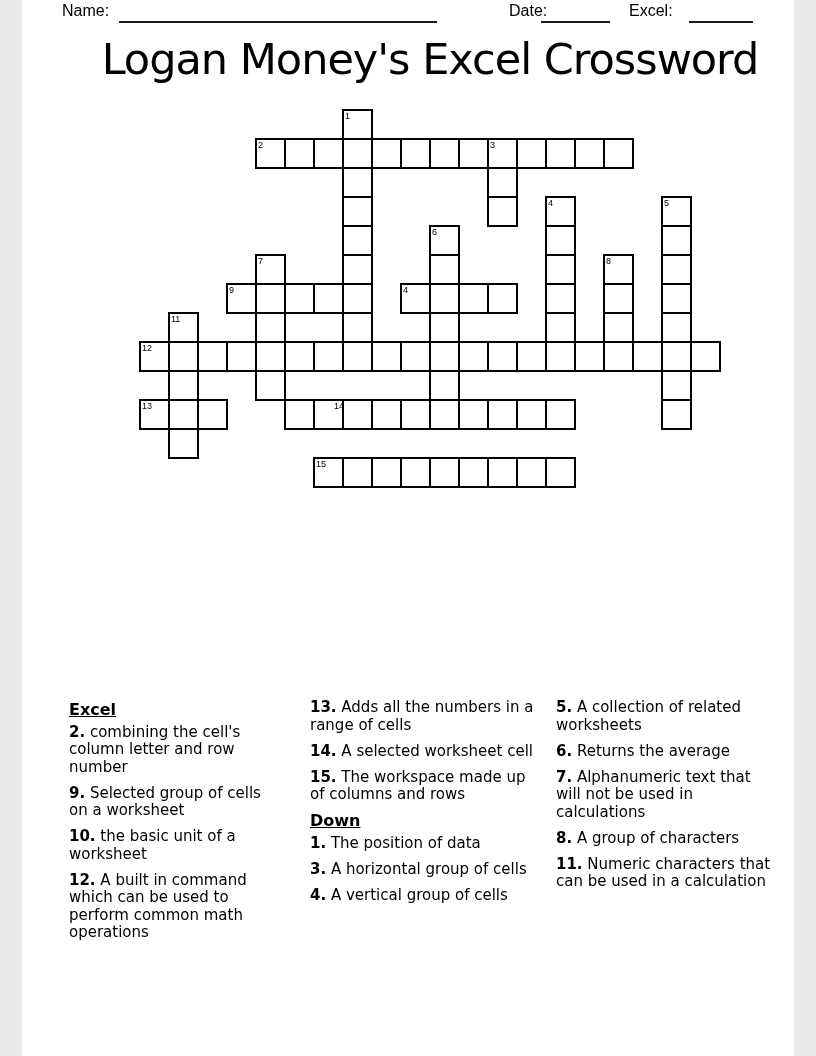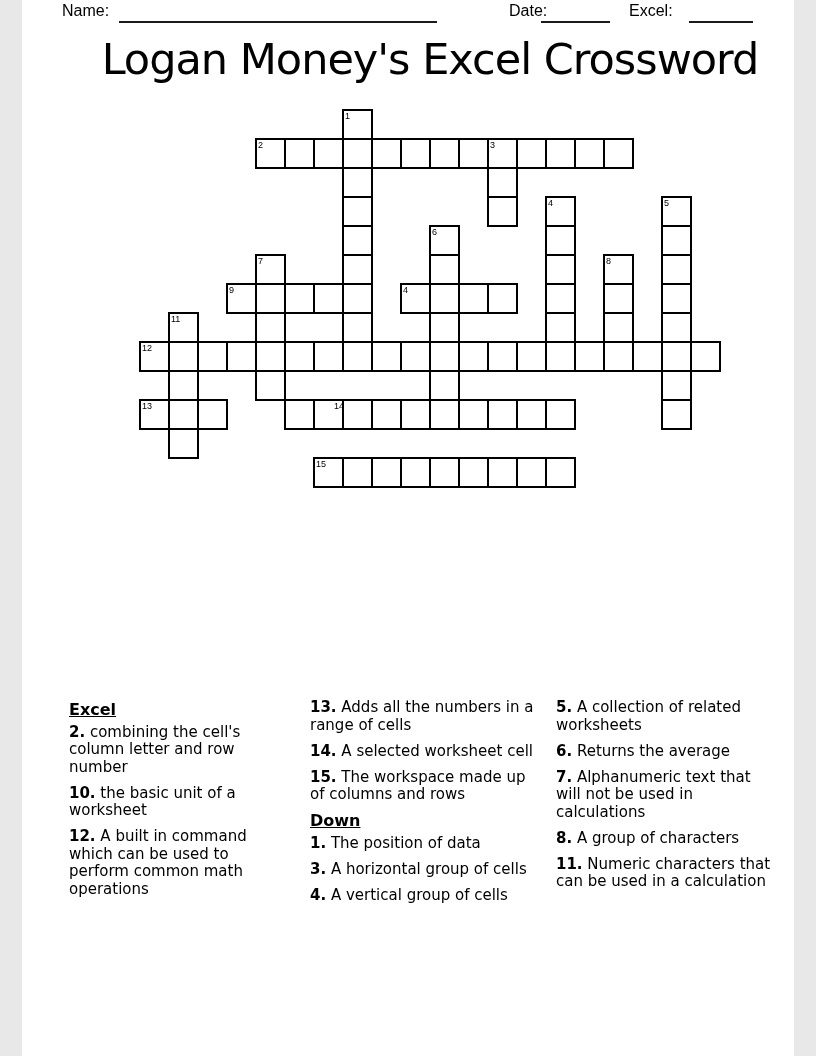--- a/index.html
+++ b/index.html
@@ -182,20 +182,21 @@
       <div class="cellnum" style="left: 120px; top: 344px;">12</div>
       <div class="cellnum" style="left: 120px; top: 402px;">13</div>
       <div class="cellnum" style="left: 265px; top: 402px; margin-left: 47px;">14</div>
       <div class="cellnum" style="left: 294px; top: 460px;">15</div>
     </div>
 
   <div>
     <div class="clue-col" id="col1">
         <div class="clue-header">Excel</div>
         <p class="clue"><b>2.</b> combining the cell's column letter and row number</p>
+        <p class="clue"><b>9.</b> Selected group of cells on a worksheet</p>
         <p class="clue"><b>10.</b> the basic unit of a worksheet</p>
         <p class="clue"><b>12.</b> A built in command which can be used to perform common math operations</p>
       </div>
     <div class="clue-col" id="col2">
         <p class="clue"><b>13.</b> Adds all the numbers in a range of cells</p>
         <p class="clue"><b>14.</b> A selected worksheet cell</p>
         <p class="clue"><b>15.</b> The workspace made up of columns and rows</p>
         <div class="clue-header">Down</div>
         <p class="clue"><b>1.</b> The position of data</p>
         <p class="clue"><b>3.</b> A horizontal group of cells</p>

